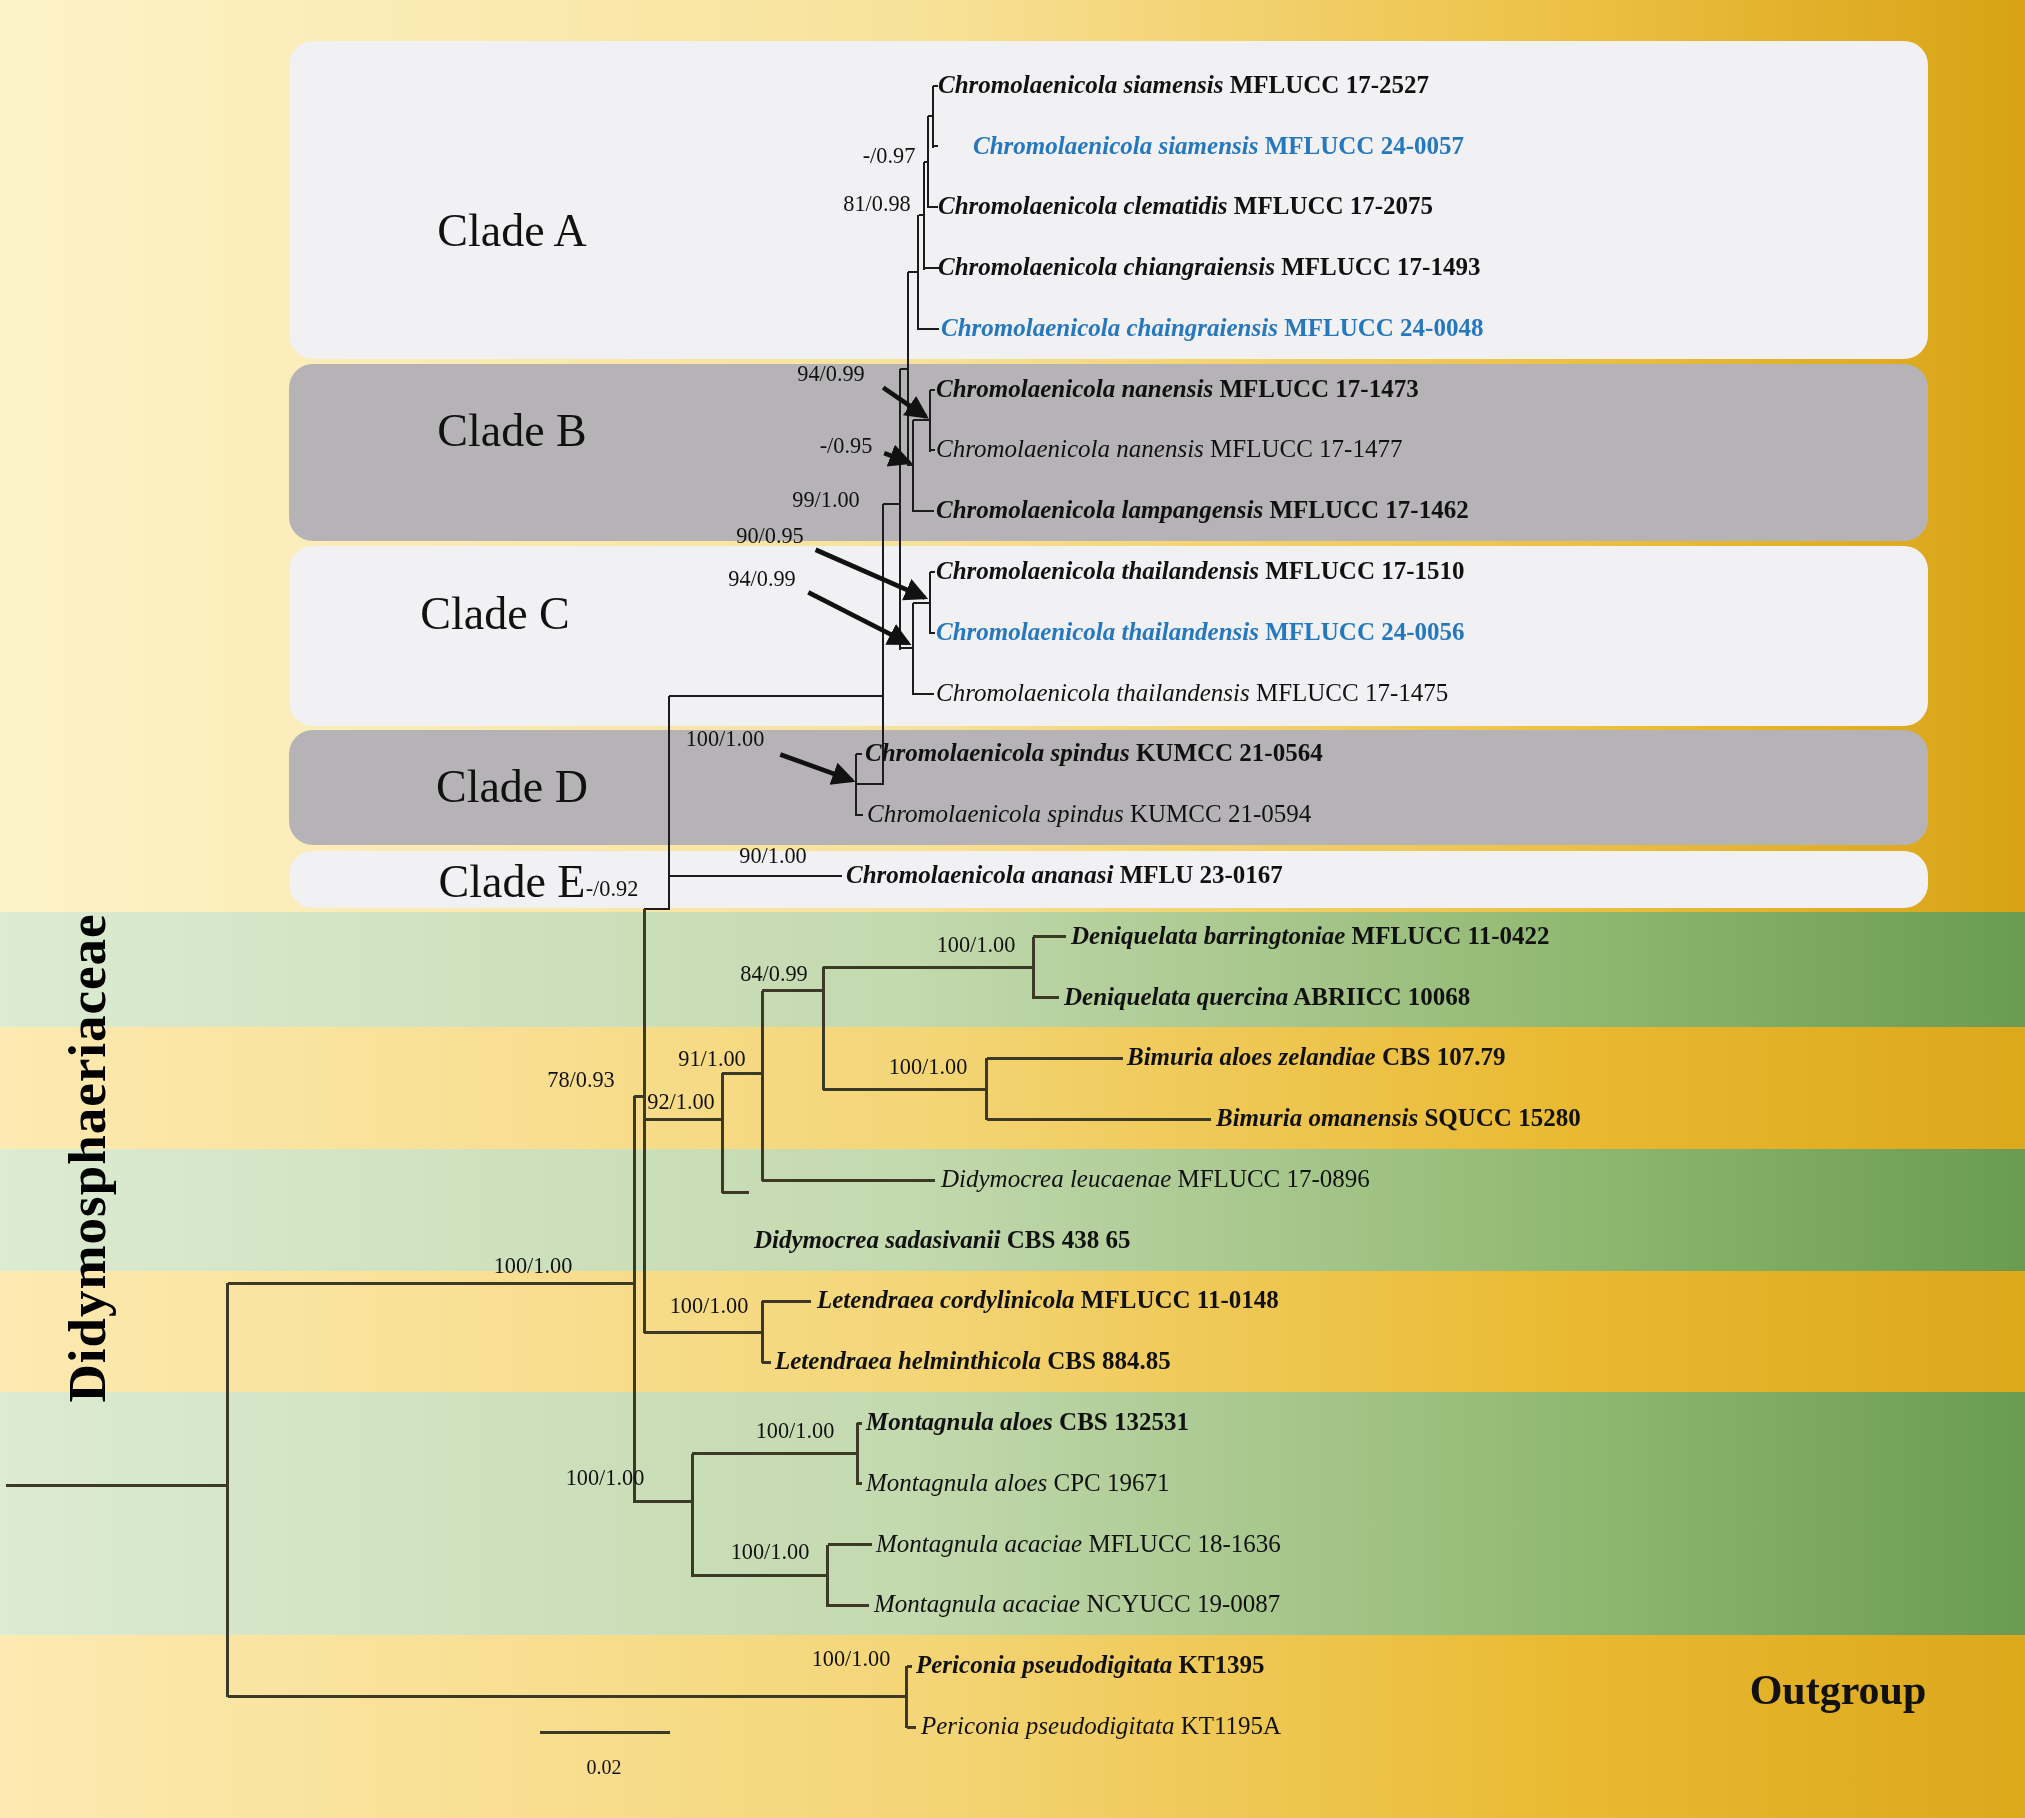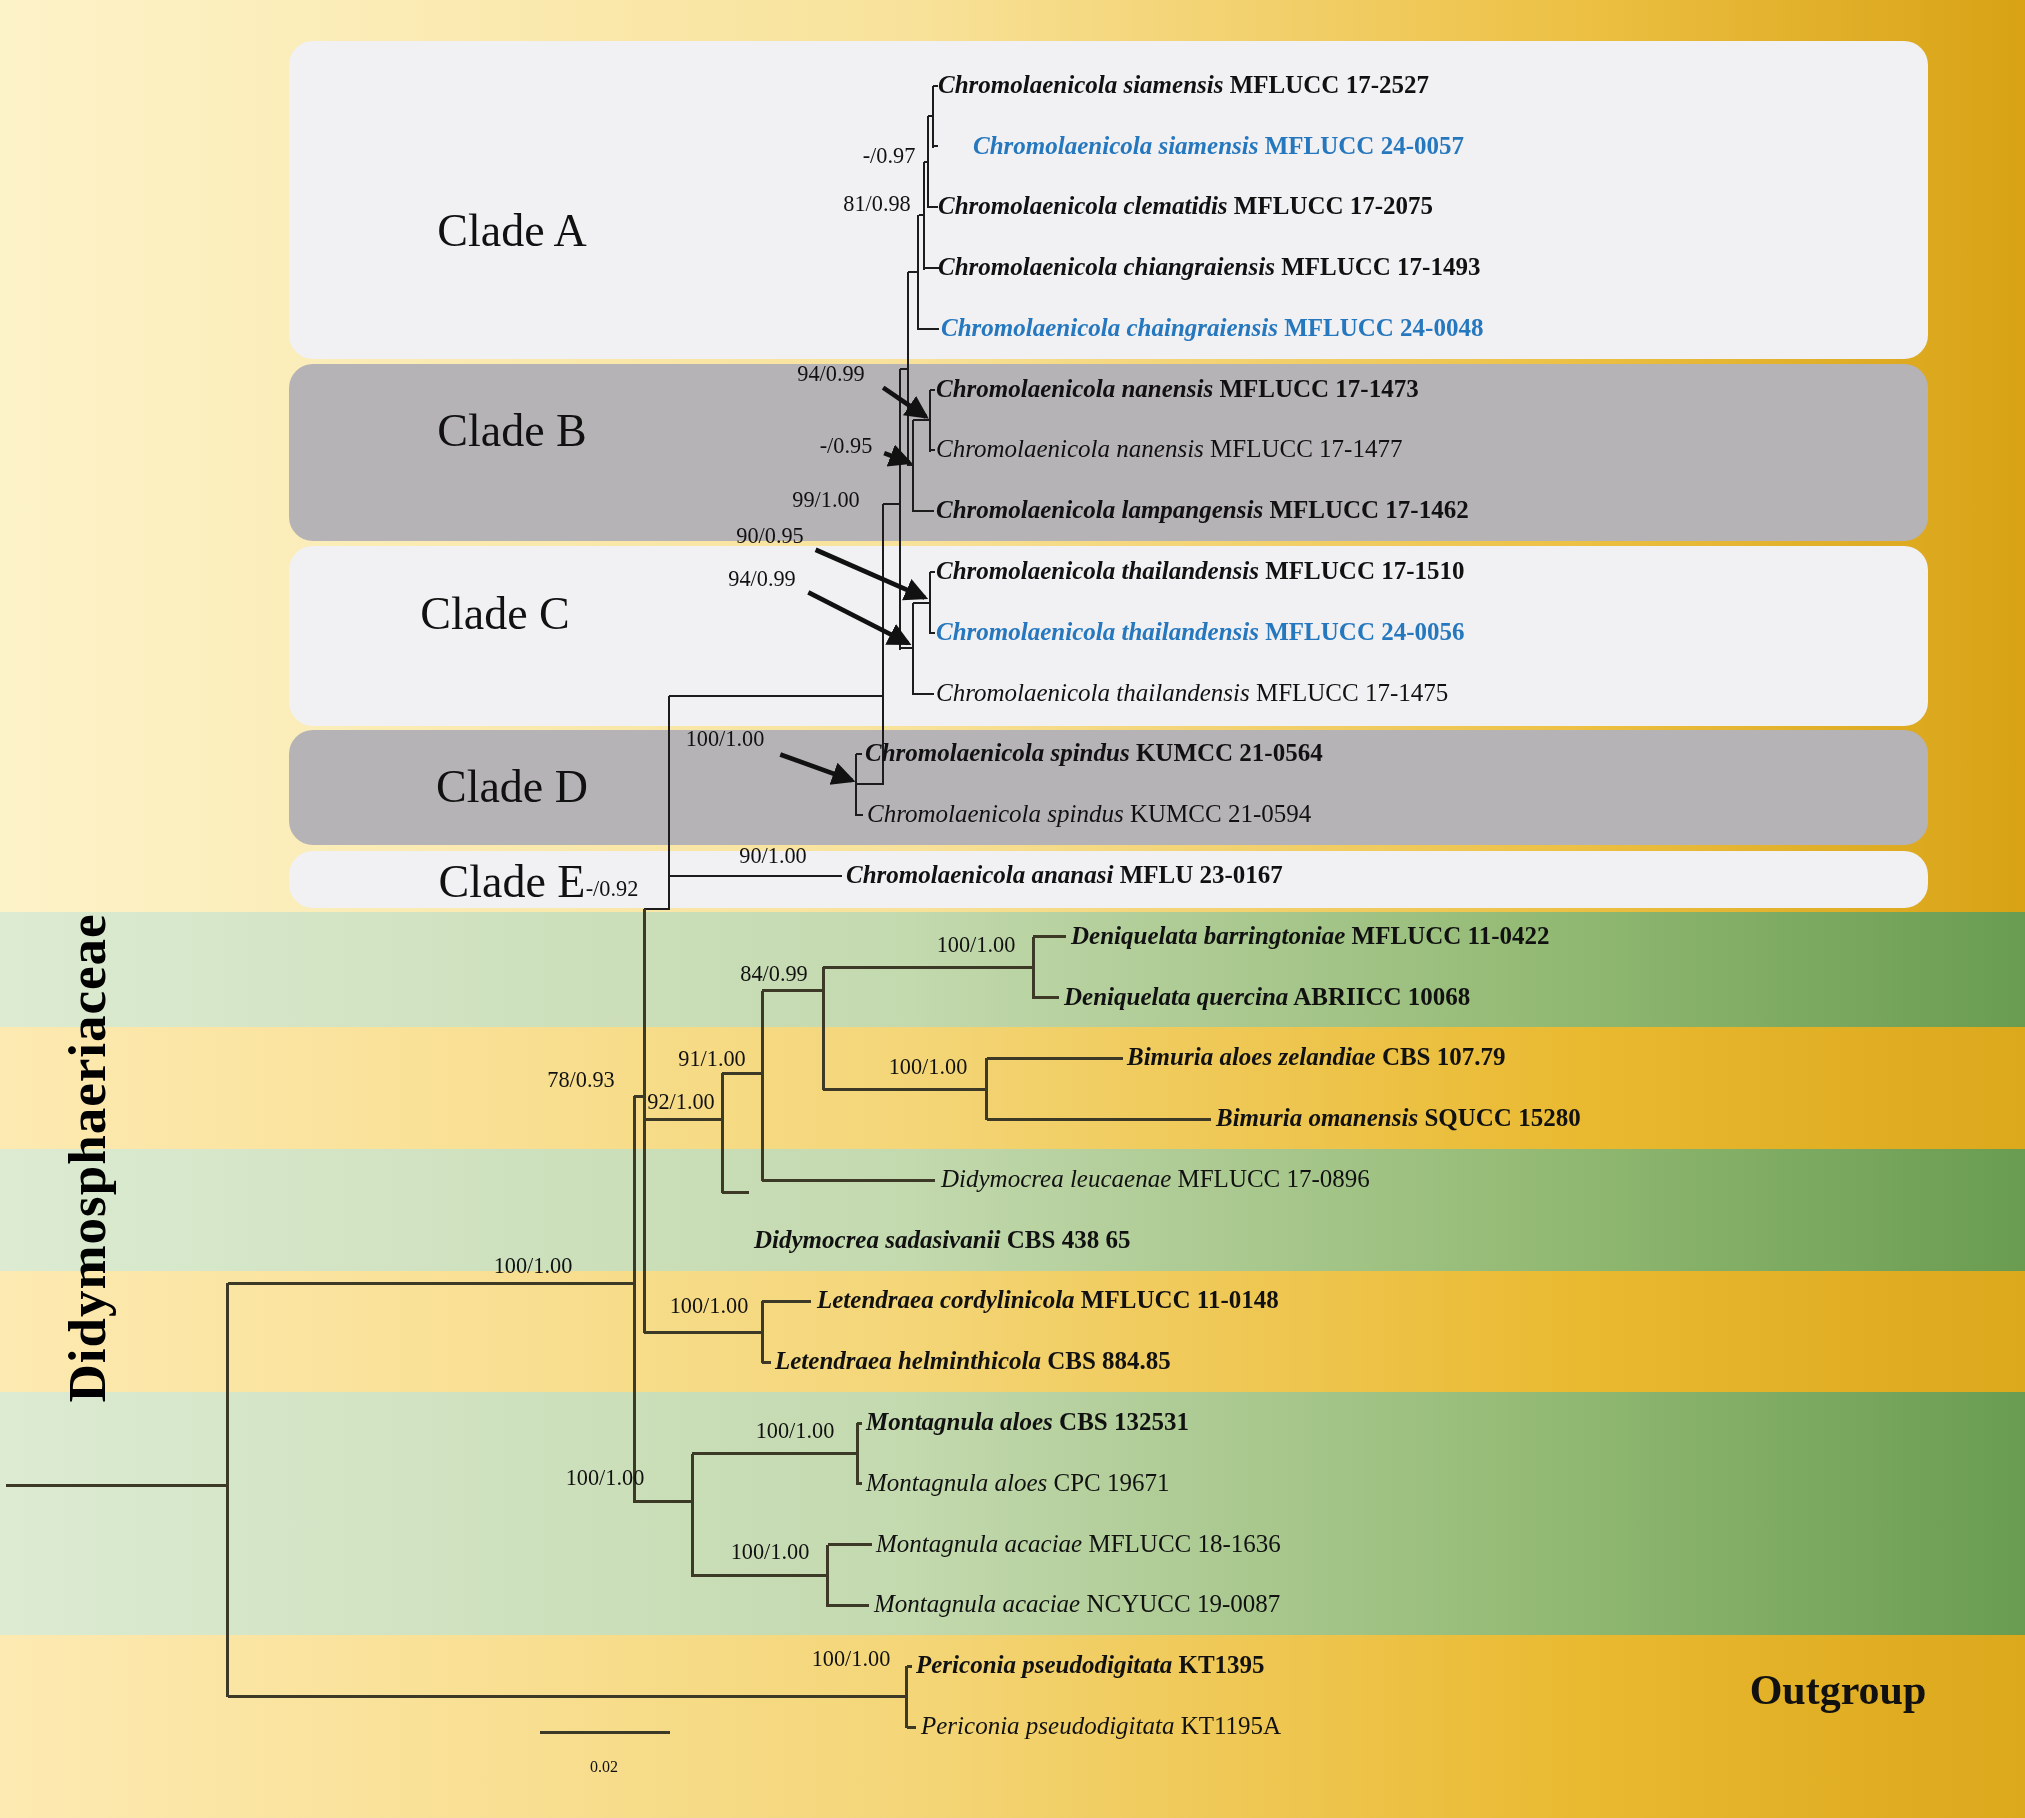--- a/index.html
+++ b/index.html
@@ -16,21 +16,21 @@
   .cladelabel{position:absolute;transform:translate(-50%,-50%);font-size:46px;color:#111;white-space:nowrap;}
   .branch{position:absolute;}
   .taxon{position:absolute;transform:translateY(-54%);font-size:25px;color:#111;white-space:nowrap;}
   .taxon i{font-style:italic;}
   .taxon .strain{font-style:normal;}
   .support{position:absolute;transform:translate(-50%,-55%);font-size:22.3px;color:#111;white-space:nowrap;}
   #arrow-layer{position:absolute;left:0;top:0;width:2025px;height:1819px;pointer-events:none;}
   .bigside{position:absolute;transform:translate(-50%,-50%) rotate(-90deg);
            font-weight:bold;font-size:53px;color:#000;white-space:nowrap;letter-spacing:1px;}
   .outgroup{position:absolute;transform:translate(-50%,-50%);font-weight:bold;font-size:42px;color:#111;}
-  .scalelabel{position:absolute;transform:translate(-50%,-50%);font-size:16px;color:#111;}
+  .scalelabel{position:absolute;transform:translate(-50%,-50%);font-size:20px;color:#111;}
 </style>
 </head>
 <body>
 
 <div id="stage">
   <div id="bands">
       <div class="band top" style="top: 0px; height: 912px;"></div>
       <div class="band green" style="top: 912px; height: 115px;"></div>
       <div class="band yellow" style="top: 1027px; height: 122px;"></div>
       <div class="band green" style="top: 1149px; height: 122px;"></div>

